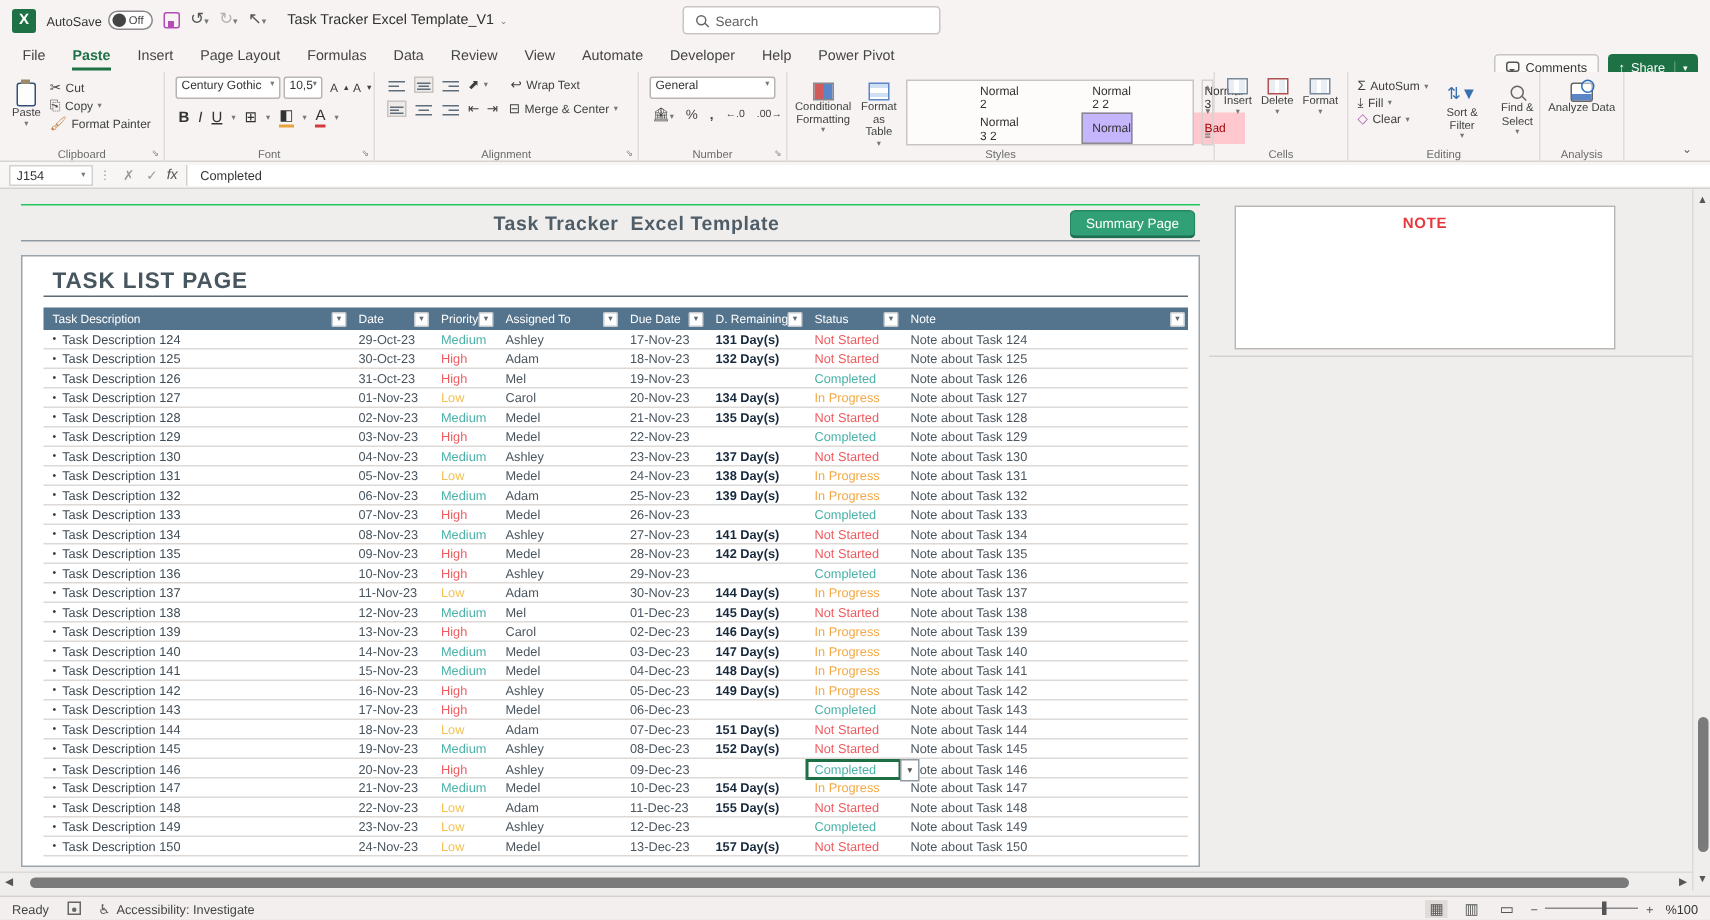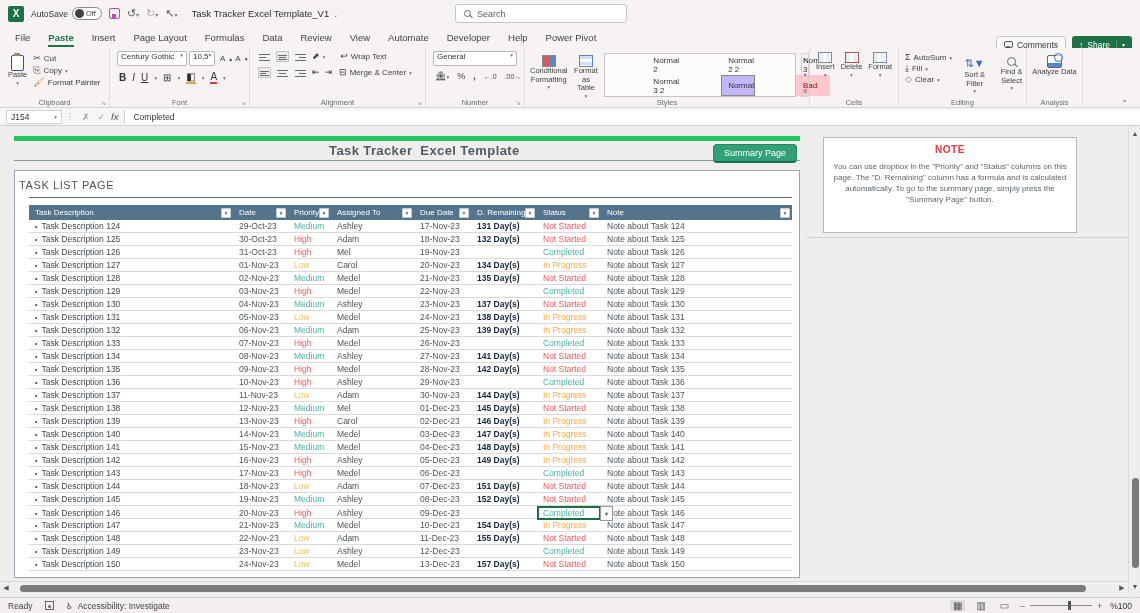--- a/index.html
+++ b/index.html
@@ -126,35 +126,35 @@
              display:flex; align-items:center; justify-content:space-between; padding:0 4px; font-size:8.5px; color:#333; }
   .fb-dots { font-size:8px; color:#999; margin:0 4px; }
   .fb-ic { font-size:9px; color:#9a9a9a; margin:0 4px; }
   .fb-fx { font-style:italic; font-size:9.5px; color:#555; margin:0 6px 0 2px; }
   .fb-input { flex:1; height:14px; background:#fff; border-left:1px solid #d5d1cf; display:flex;
               align-items:center; padding-left:8px; font-size:8.5px; color:#333; }
 
   
   .sheet { position:absolute; left:0; top:126px; width:1140px; height:471px; background:#f0eeec; }
   .title-band { position:absolute; left:14px; top:10px; width:786px; height:25px;
-                border-top:5px solid #22c55e; border-bottom:1px solid #8f9aa2;
+                border-top:1px solid #22c55e; border-bottom:1px solid #8f9aa2;
                 display:flex; align-items:center; }
   .page-title { margin-left:315px; font-size:13px; font-weight:bold; color:#4e5d68; letter-spacing:.4px; white-space:pre; }
   .summary-btn { position:absolute; right:3px; top:2.5px; width:84px; height:19px; background:#31a077;
                  border:1px solid #26875f; border-bottom:2px solid #1e6e52; border-radius:4px; color:#fff;
                  font-size:9px; display:flex; align-items:center; justify-content:center; }
   .note-box { position:absolute; left:823px; top:11px; width:254px; height:96px; background:#fff;
               border:1px solid #b9b5b3; text-align:center; padding:6px 8px; }
   .note-title { color:#e8373d; font-weight:bold; font-size:10px; letter-spacing:.5px; }
   .note-body { margin-top:6px; font-size:8px; line-height:11px; color:#5a6670; }
   .under-note-line { position:absolute; left:806px; top:111px; width:322px; height:1px; background:#d5d1cf; }
 
   .table-box { position:absolute; left:14px; top:44px; width:786px; height:408px; background:#fff;
                border:1px solid #9aa4ac; }
-  .tl-title { position:absolute; left:4px; top:8px; font-size:11px; font-weight:normal; color:#47565f; letter-spacing:.6px; }
+  .tl-title { position:absolute; left:20px; top:8px; font-size:15px; font-weight:bold; color:#47565f; letter-spacing:.6px; }
   .tl-underline { position:absolute; left:14px; top:26px; width:763px; height:1px; background:#5a6a76; }
   .thead { position:absolute; left:14px; top:34px; width:763px; height:15px; background:#54748e;
            display:grid; grid-template-columns:204px 55px 43px 83px 57px 66px 64px 1fr; }
   .hcell { position:relative; display:flex; align-items:center; color:#fff; font-size:8px; padding-left:6px; white-space:nowrap; }
   .filterbtn { position:absolute; right:2px; top:2.5px; width:10px; height:10px; background:#fff;
                border:1px solid #c5cBd1; border-radius:1px; display:flex; align-items:center; justify-content:center;
                font-size:5px; color:#5a6a78; }
   .tbody { position:absolute; left:14px; top:49px; width:763px; }
   .trow { display:grid; grid-template-columns:204px 55px 43px 83px 57px 66px 64px 1fr; height:13px;
           border-bottom:1px solid #dcd9d7; }
@@ -484,21 +484,20 @@
   </div>
 
   <div class="sheet">
     <div class="title-band">
       <span class="page-title">Task Tracker  Excel Template</span>
       <span class="summary-btn">Summary Page</span>
     </div>
 
     <div class="note-box">
       <div class="note-title">NOTE</div>
-      <div class="note-body">You can use dropbox in the "Priority" and "Status" columns on this page. The "D. Remaining" column has a formula and is calculated automatically. To go to the summary page, simply press the "Summary Page" button.</div>
     </div>
     <div class="under-note-line"></div>
 
     <div class="table-box">
       <div class="tl-title">TASK LIST PAGE</div>
       <div class="tl-underline"></div>
       <div class="thead" id="thead">
           <div class="hcell">
             <span>Task Description</span>
             <span class="filterbtn">

